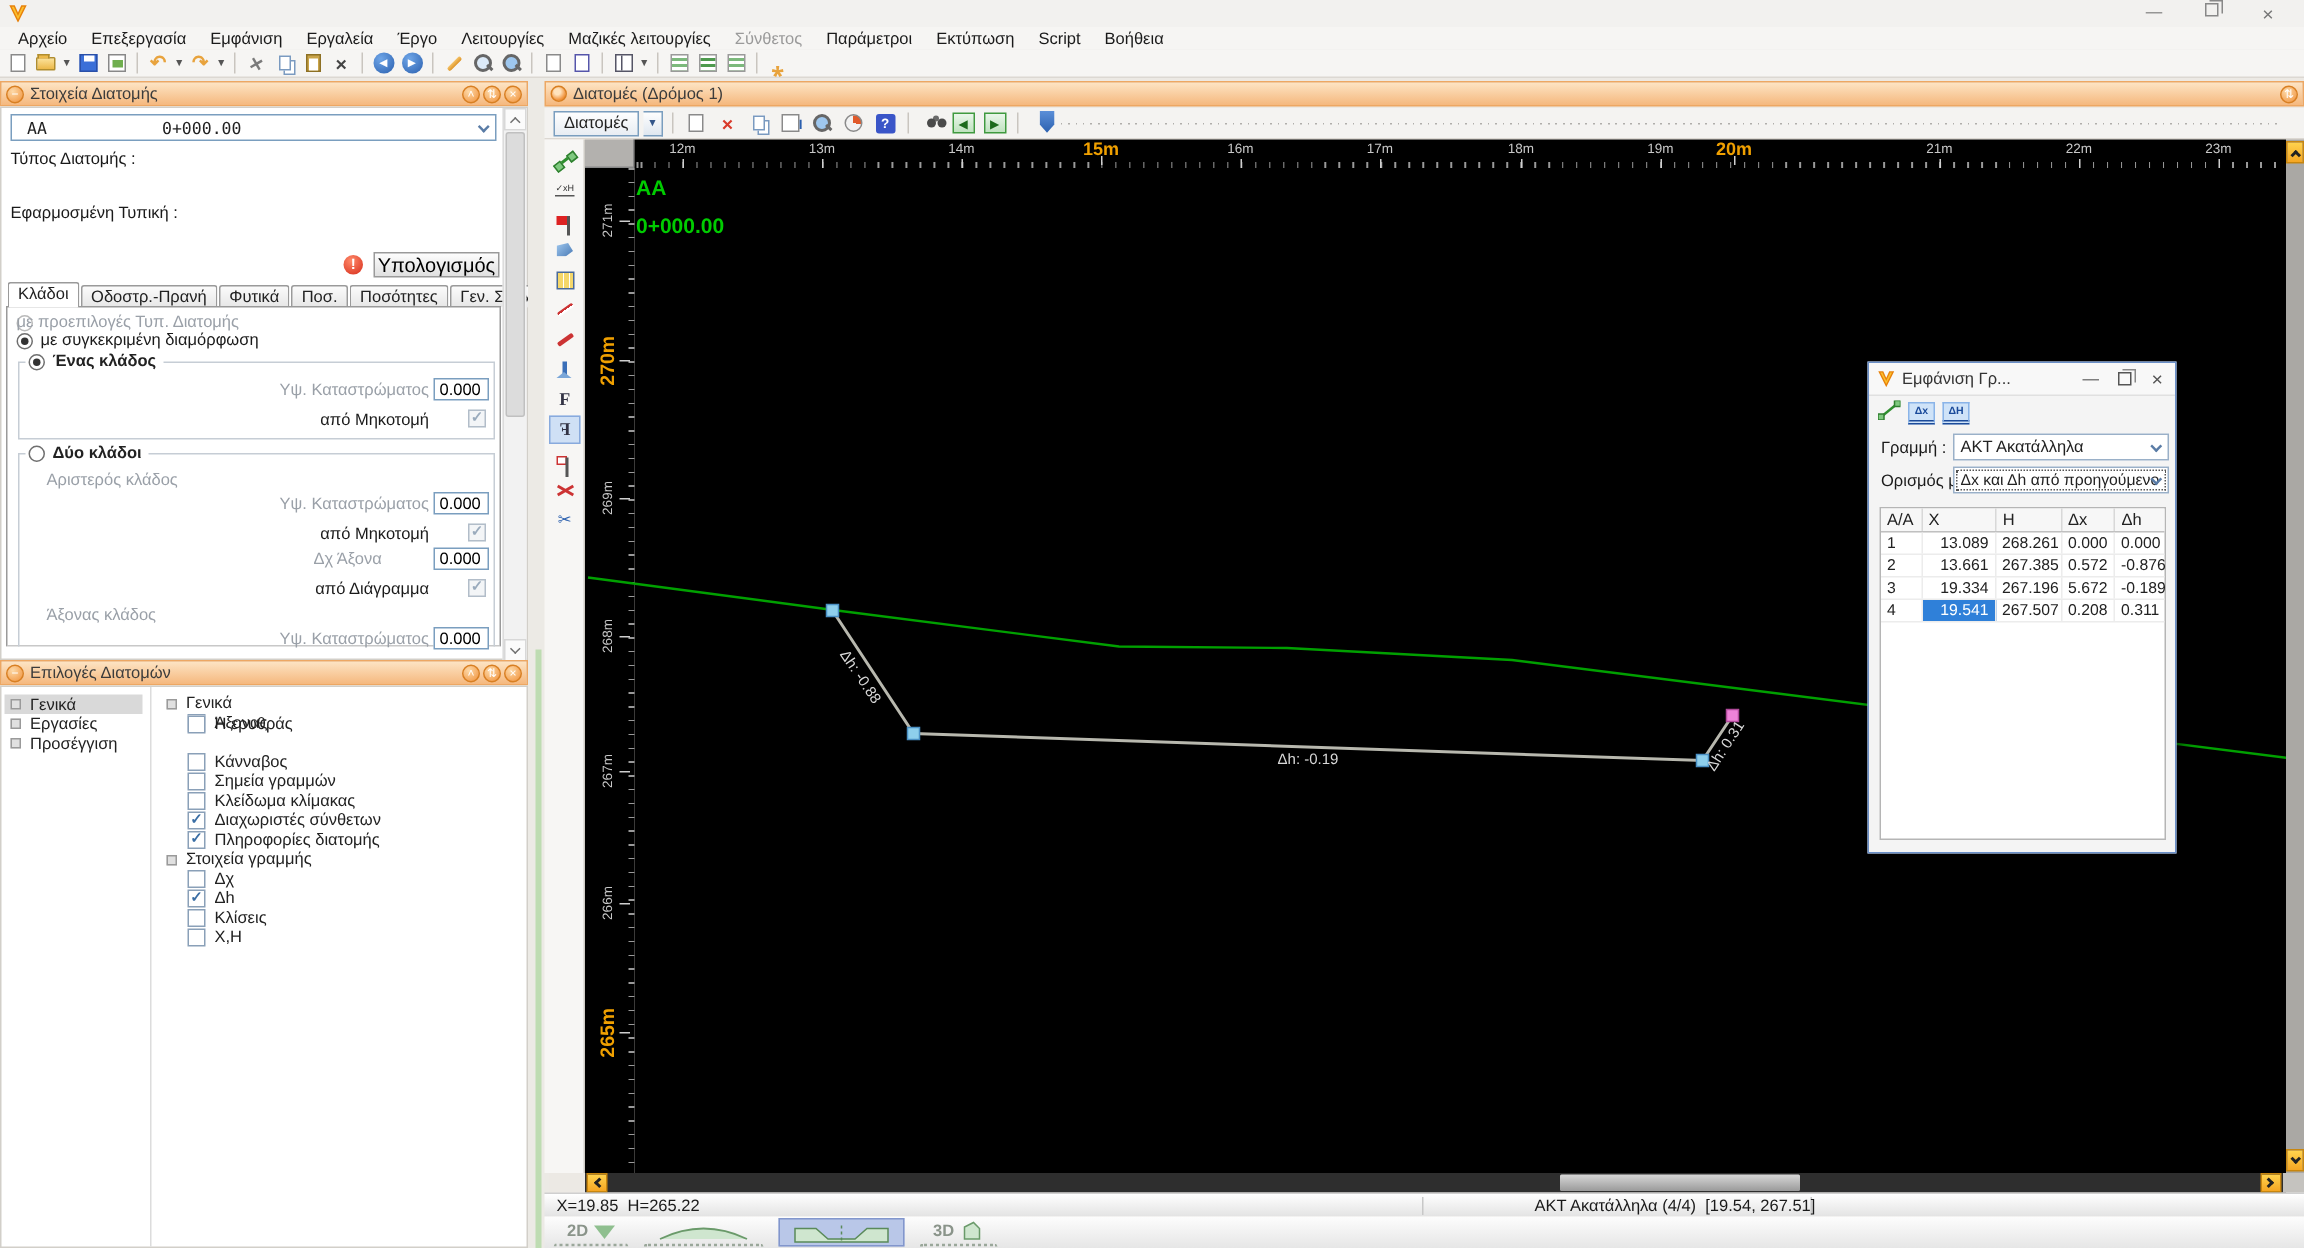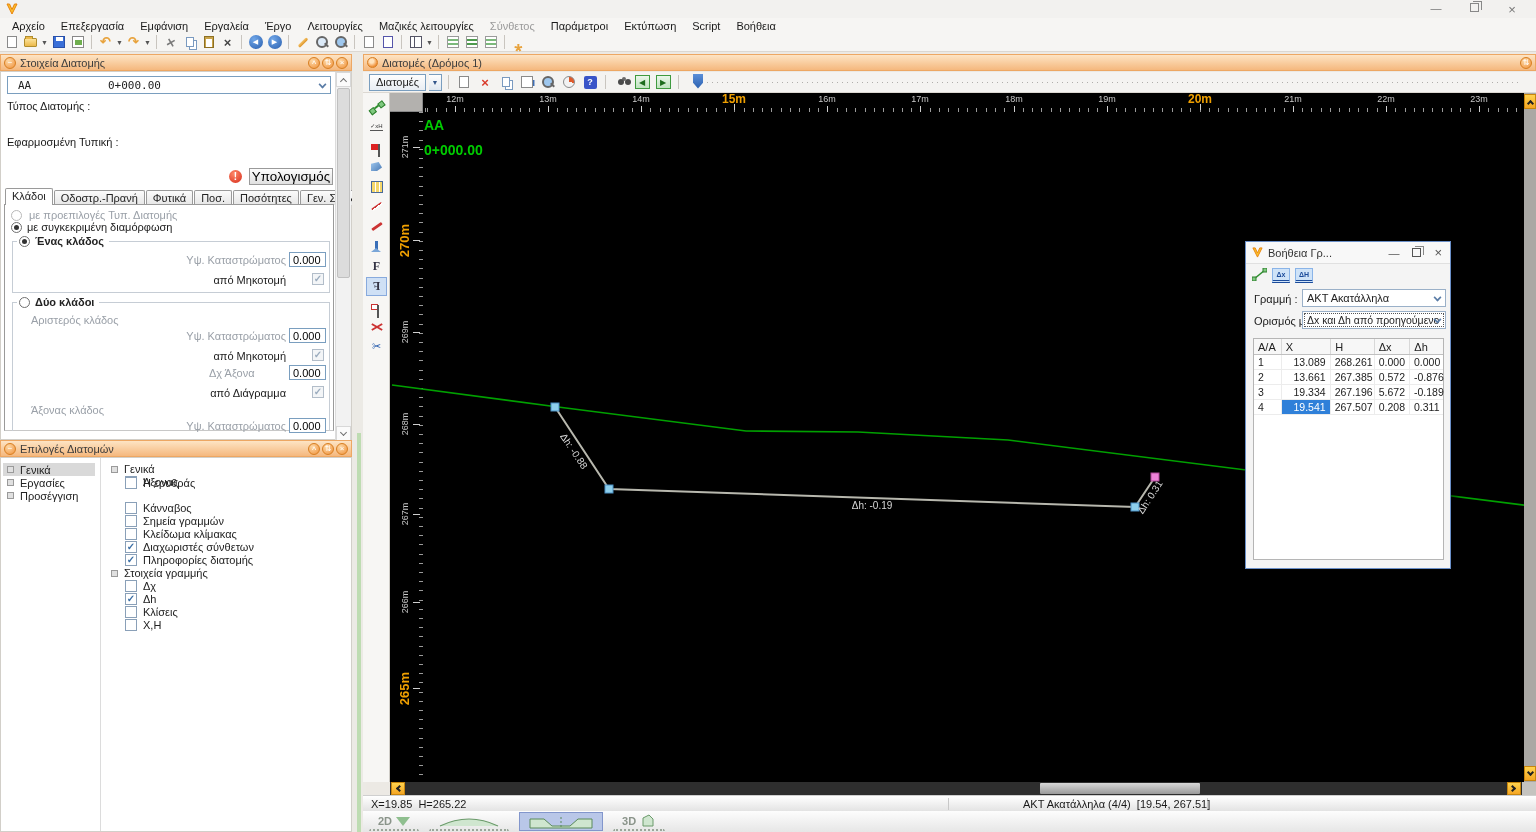--- a/index.html
+++ b/index.html
@@ -302,21 +302,21 @@
     <span class="lbl" style="left:6px;top:28px">Τύπος Διατομής :</span>
     <span class="lbl" style="left:6px;top:64px">Εφαρμοσμένη Τυπική :</span>
     <span class="excl" style="left:228px;top:98px">!</span>
     <button class="btn" style="left:248px;top:96px;width:84px;height:17px">Υπολογισμός</button>
 
     <div style="position:absolute;left:4px;top:116px;height:17px;white-space:nowrap">
       <span class="tab on">Κλάδοι</span><span class="tab">Οδοστρ.-Πρανή</span><span class="tab">Φυτικά</span><span class="tab">Ποσ.</span><span class="tab">Ποσότητες</span><span class="tab">Γεν. Στοιχεία</span>
     </div>
     <div style="position:absolute;left:3px;top:132px;width:330px;height:227px;border:1px solid #9a9a9a;border-bottom-color:#c8c8c8;background:#fff">
       <span class="radio dis" style="left:6px;top:5px"></span>
-      <span class="lbl gray" style="left:24px;top:4px">με προεπιλογές Τυπ. Διατομής</span>
+      <span class="lbl gray" style="left:6px;top:4px">με προεπιλογές Τυπ. Διατομής</span>
       <span class="radio on" style="left:6px;top:17px"></span>
       <span class="lbl" style="left:22px;top:16px">με συγκεκριμένη διαμόρφωση</span>
 
       <div class="grp" style="left:7px;top:36px;width:318px;height:52px">
         <span class="cap" style="font-weight:bold">
           <span class="radio on"></span>
           <span>Ένας κλάδος</span>
         </span>
         <span class="lbl gray" style="left:95px;top:12px;width:178px;text-align:right">Υψ. Καταστρώματος</span>
         <input class="inp" style="left: 276px; top: 10px;" value="0.000">
@@ -531,21 +531,21 @@
   <div class="hrul">
     <span class="hticks"></span>
     <span class="hlab" style="left:18px">12m</span>
     <span class="hlab" style="left:111px">13m</span>
     <span class="hlab" style="left:204px">14m</span>
     <span class="hlab hl" style="left:297px">15m</span>
     <span class="hlab" style="left:390px">16m</span>
     <span class="hlab" style="left:483px">17m</span>
     <span class="hlab" style="left:577px">18m</span>
     <span class="hlab" style="left:670px">19m</span>
-    <span class="hlab hl" style="left:763px">20m</span>
+    <span class="hlab hl" style="left:719px">20m</span>
     <span class="hlab" style="left:856px">21m</span>
     <span class="hlab" style="left:949px">22m</span>
     <span class="hlab" style="left:1042px">23m</span>
   </div>
   <div class="canvasbg"></div>
   <div class="vrul">
     <span class="vticks"></span>
     <span class="vlab" style="top:15px">
         <span>271m</span>
       </span>
@@ -630,21 +630,21 @@
           <path d="M3,12 L3,4 L9,1 L13,5 L13,12 Z" fill="#cfe6cf" stroke="#6a9a6a"></path>
         </svg>
     </span>
   </div>
 
   <div class="dlg">
     <div class="dlg-t">
       <svg width="11" height="11" viewBox="0 0 12 12">
           <path d="M1,1 L6,11 L11,1 L8.5,1 L6,6.5 L3.5,1 Z" fill="#fbc02d" stroke="#e8820c" stroke-width="1"></path>
         </svg>
-      <span class="ct">Βοήθεια Γρ...</span>
+      <span class="ct">Εμφάνιση Γρ...</span>
       <span class="dlg-ctl">
         <span>—</span>
         <span class="wb-max" style="border-color:#555"></span>
         <span style="font-size:13px">×</span>
       </span>
     </div>
     <div class="dlg-tools">
       <span><svg width="15" height="13">
             <line x1="2" y1="11" x2="13" y2="2" stroke="#2f8f2f" stroke-width="1.6"></line>
             <rect x="0" y="9" width="4" height="4" fill="#7fc97f" stroke="#2f7f2f"></rect>

